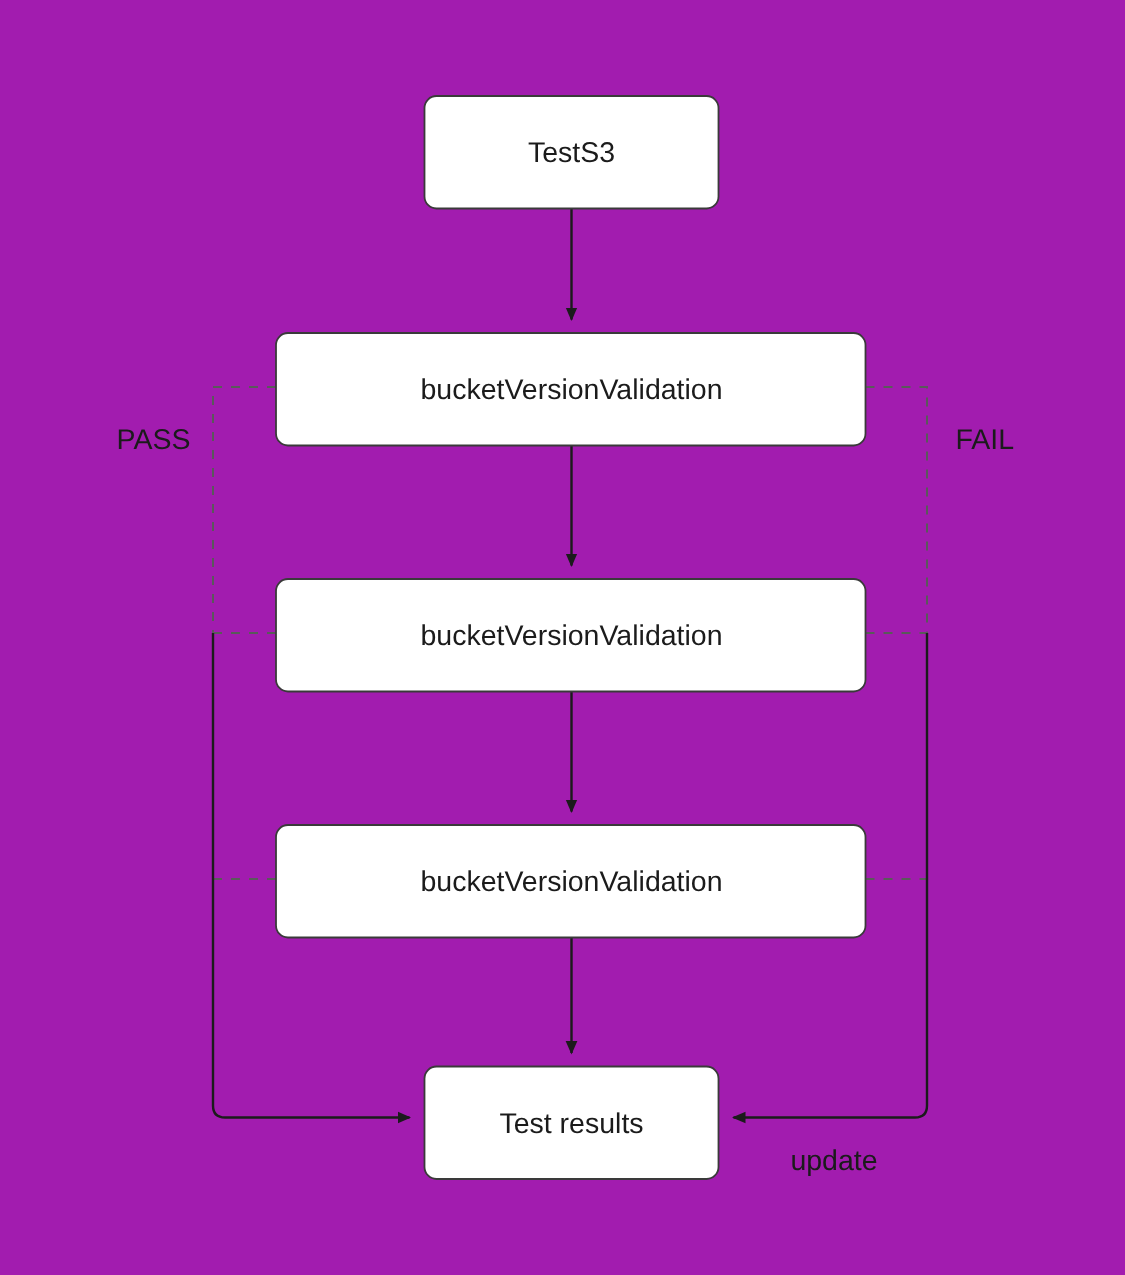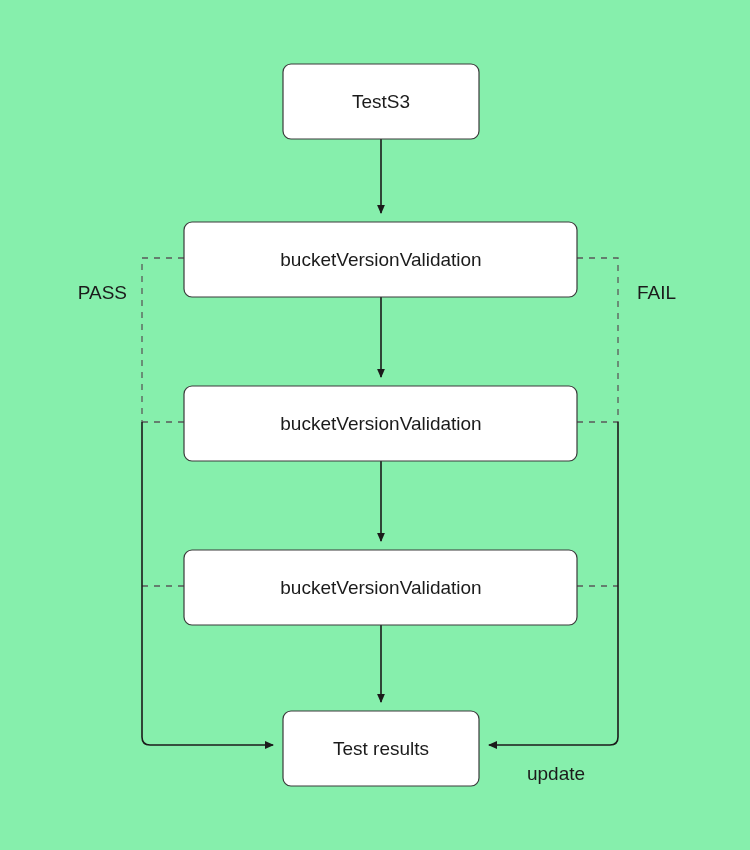--- a/index.html
+++ b/index.html
@@ -4,21 +4,21 @@
 <style>
   html, body {
     margin: 0;
     padding: 0;
     background: #ffffff;
   }
   #canvas {
     position: relative;
     width: 750px;
     height: 850px;
-    background: #86efac;
+    background: #a21caf;
     font-family: "Liberation Sans", sans-serif;
     overflow: hidden;
   }
   svg#diagram {
     position: absolute;
     top: 0;
     left: 0;
     width: 750px;
     height: 850px;
     display: block;

